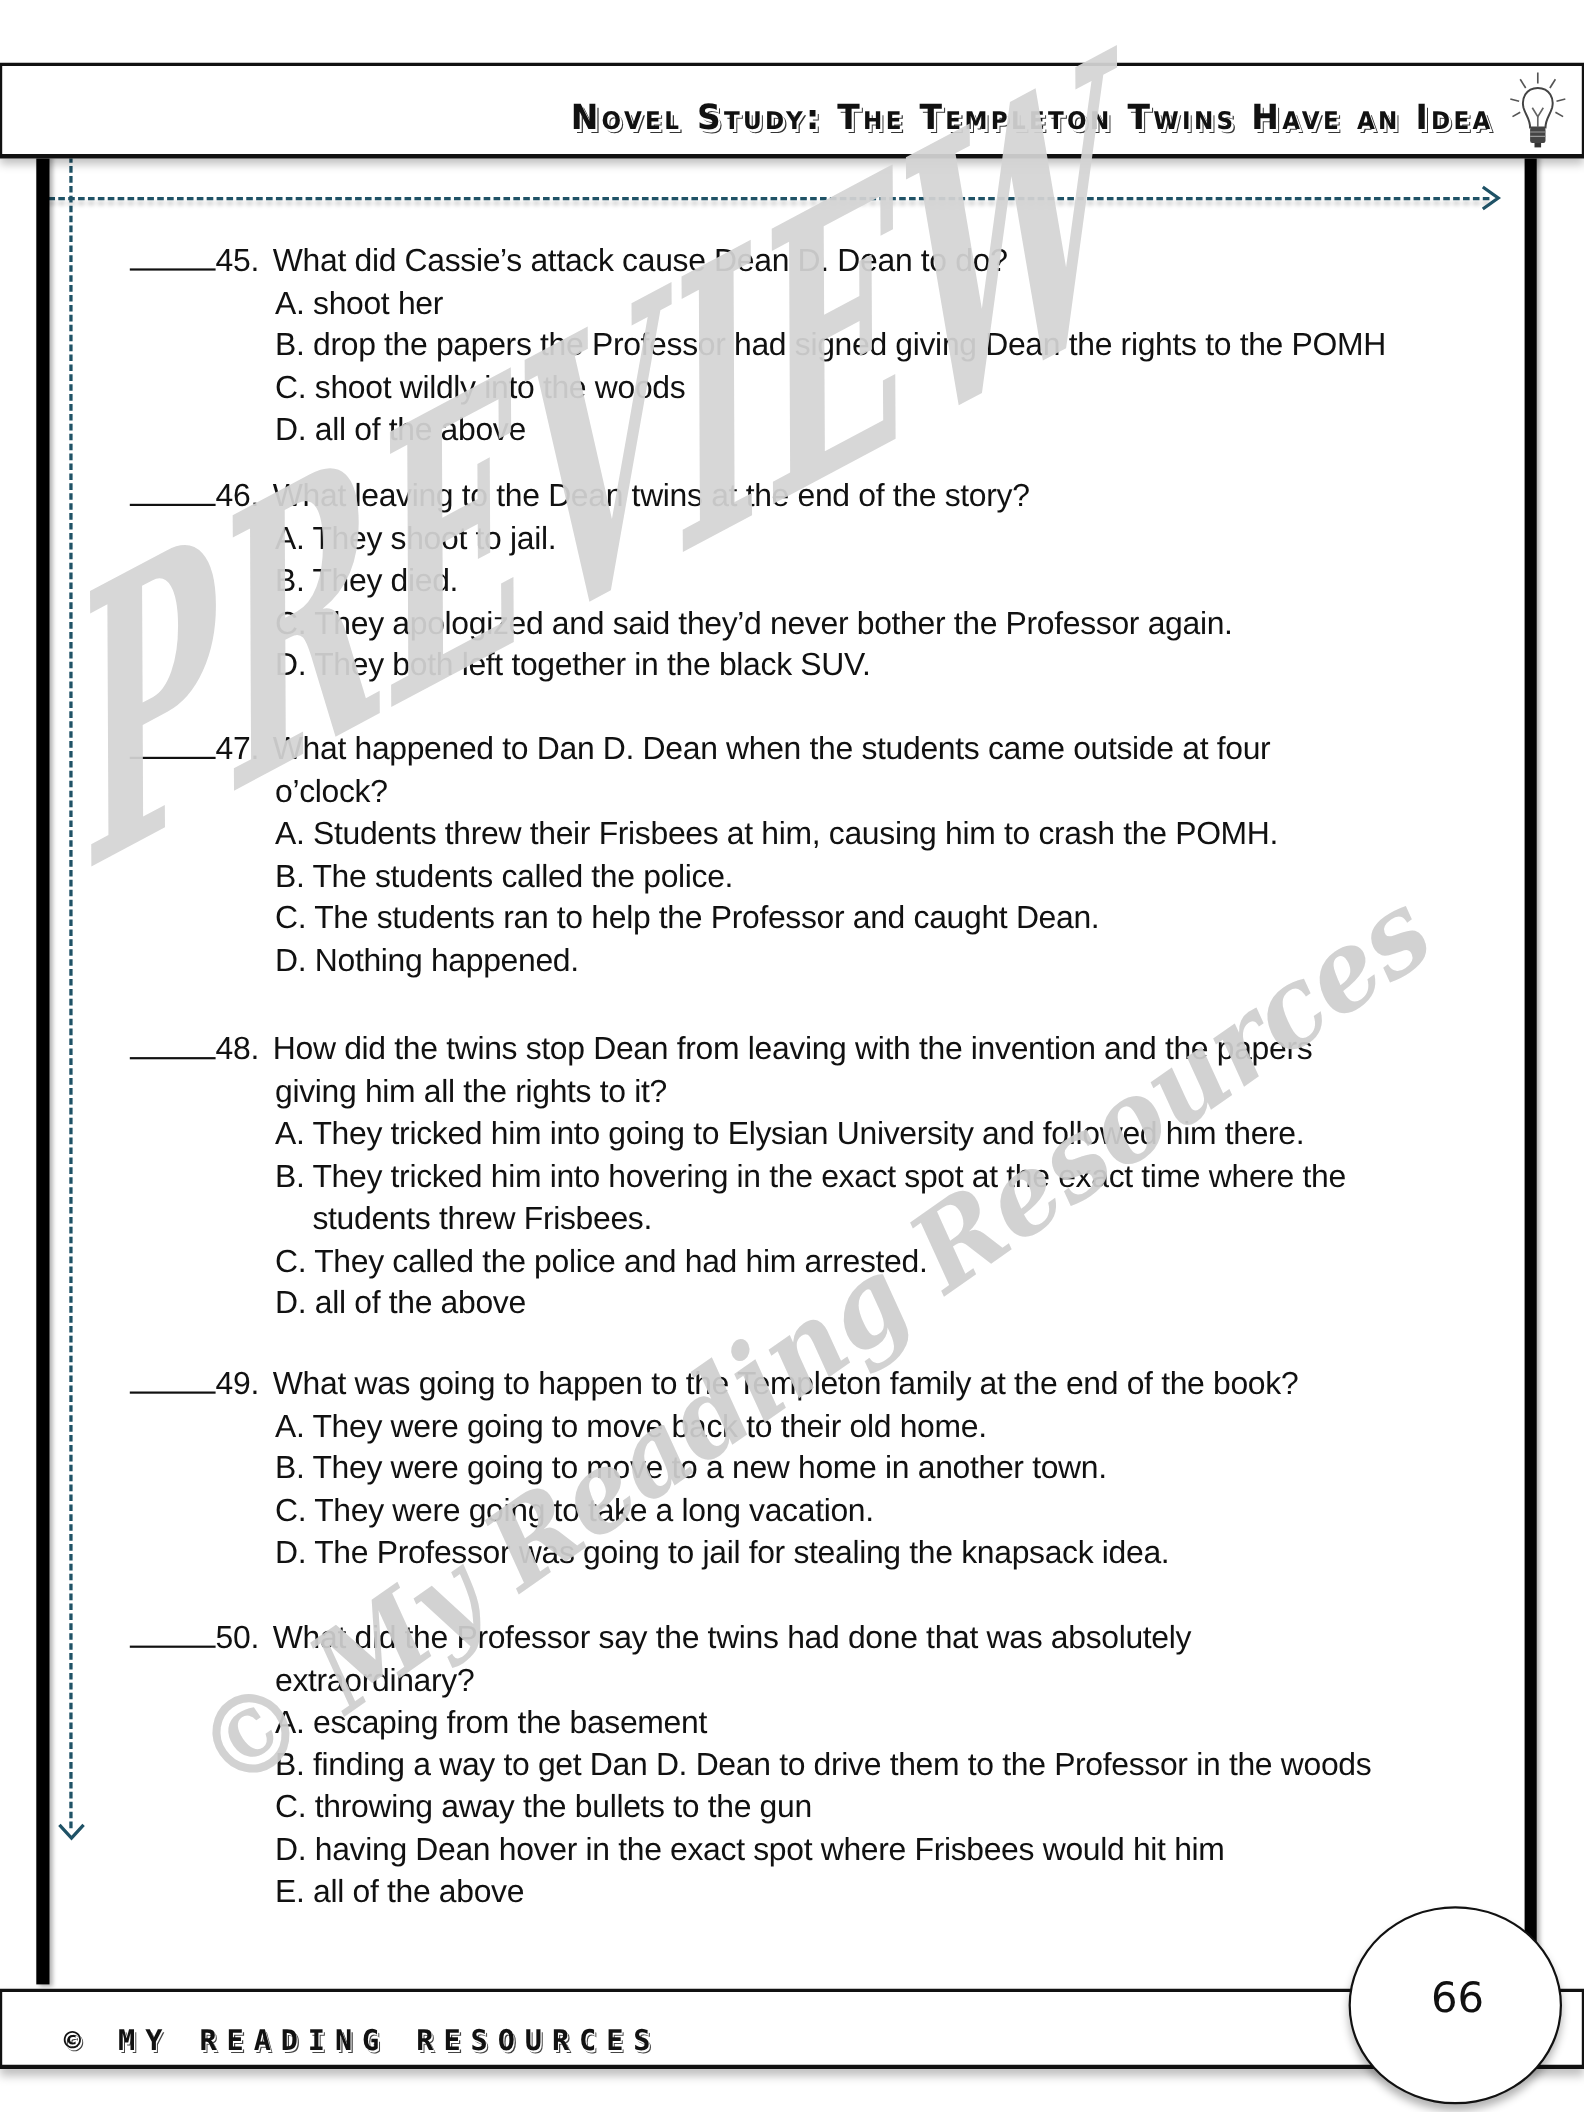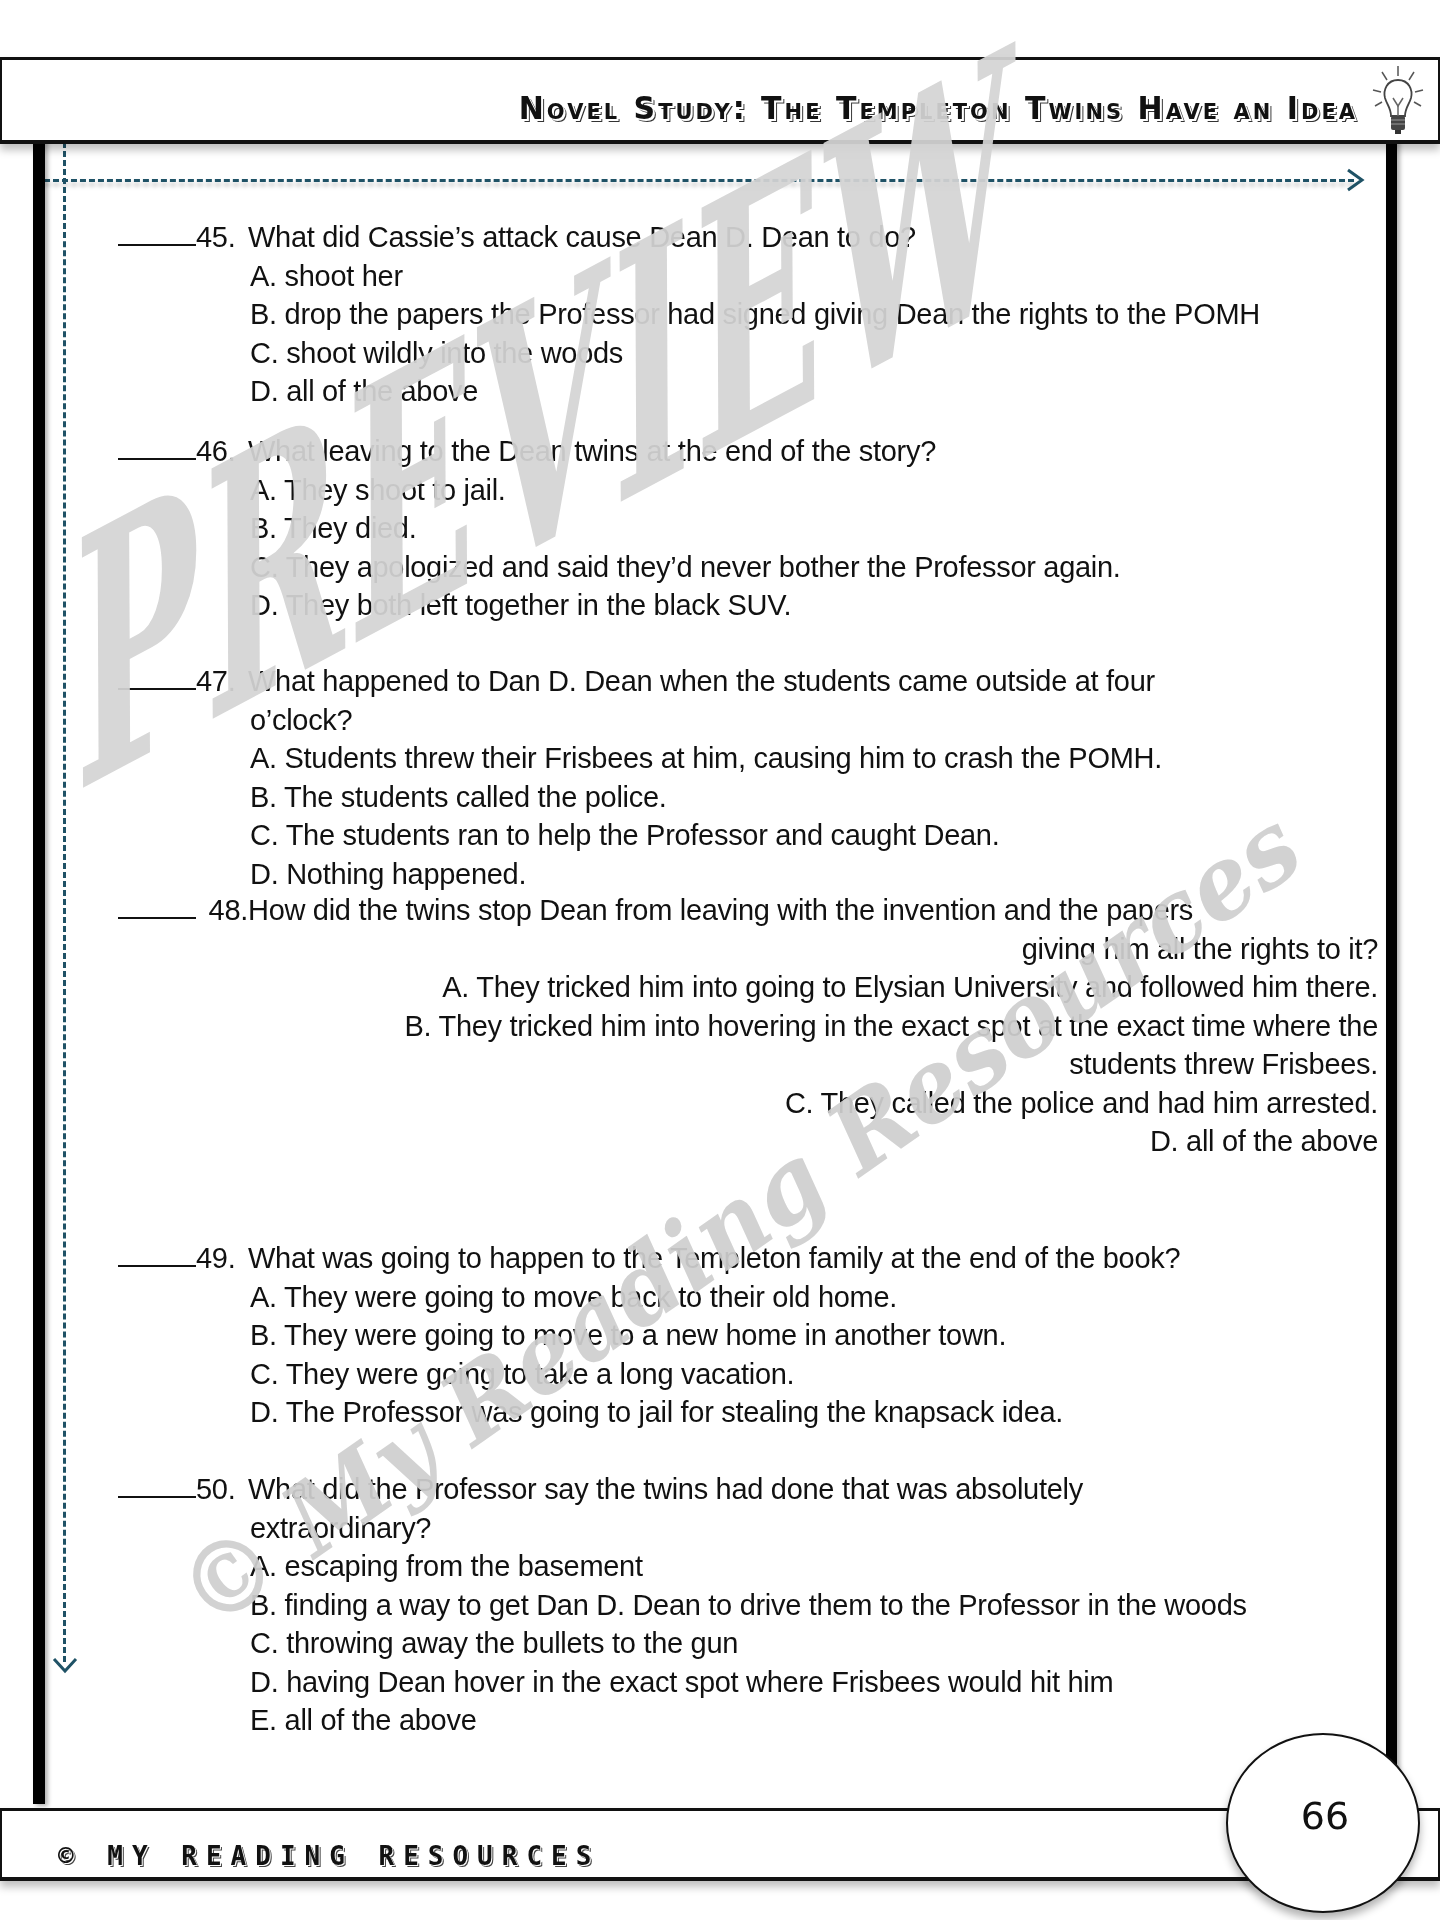--- a/index.html
+++ b/index.html
@@ -114,21 +114,21 @@
       <span class="qnum">47.</span>
       <span class="qtext">What happened to Dan D. Dean when the students came outside at four</span>
     </div>
     <div class="cont">o’clock?</div>
     <div class="opt">A. Students threw their Frisbees at him, causing him to crash the POMH.</div>
     <div class="opt">B. The students called the police.</div>
     <div class="opt">C. The students ran to help the Professor and caught Dean.</div>
     <div class="opt">D. Nothing happened.</div>
   </div>
 
-  <div class="q" style="top:891px;text-align:right;">
+  <div class="q" style="top:935px;">
     <div class="q-line">
       <span class="blank"></span>
       <span class="qnum">48.</span>
       <span class="qtext">How did the twins stop Dean from leaving with the invention and the papers</span>
     </div>
     <div class="cont">giving him all the rights to it?</div>
     <div class="opt">A. They tricked him into going to Elysian University and followed him there.</div>
     <div class="opt">B. They tricked him into hovering in the exact spot at the exact time where the</div>
     <div class="opt-cont">students threw Frisbees.</div>
     <div class="opt">C. They called the police and had him arrested.</div>

